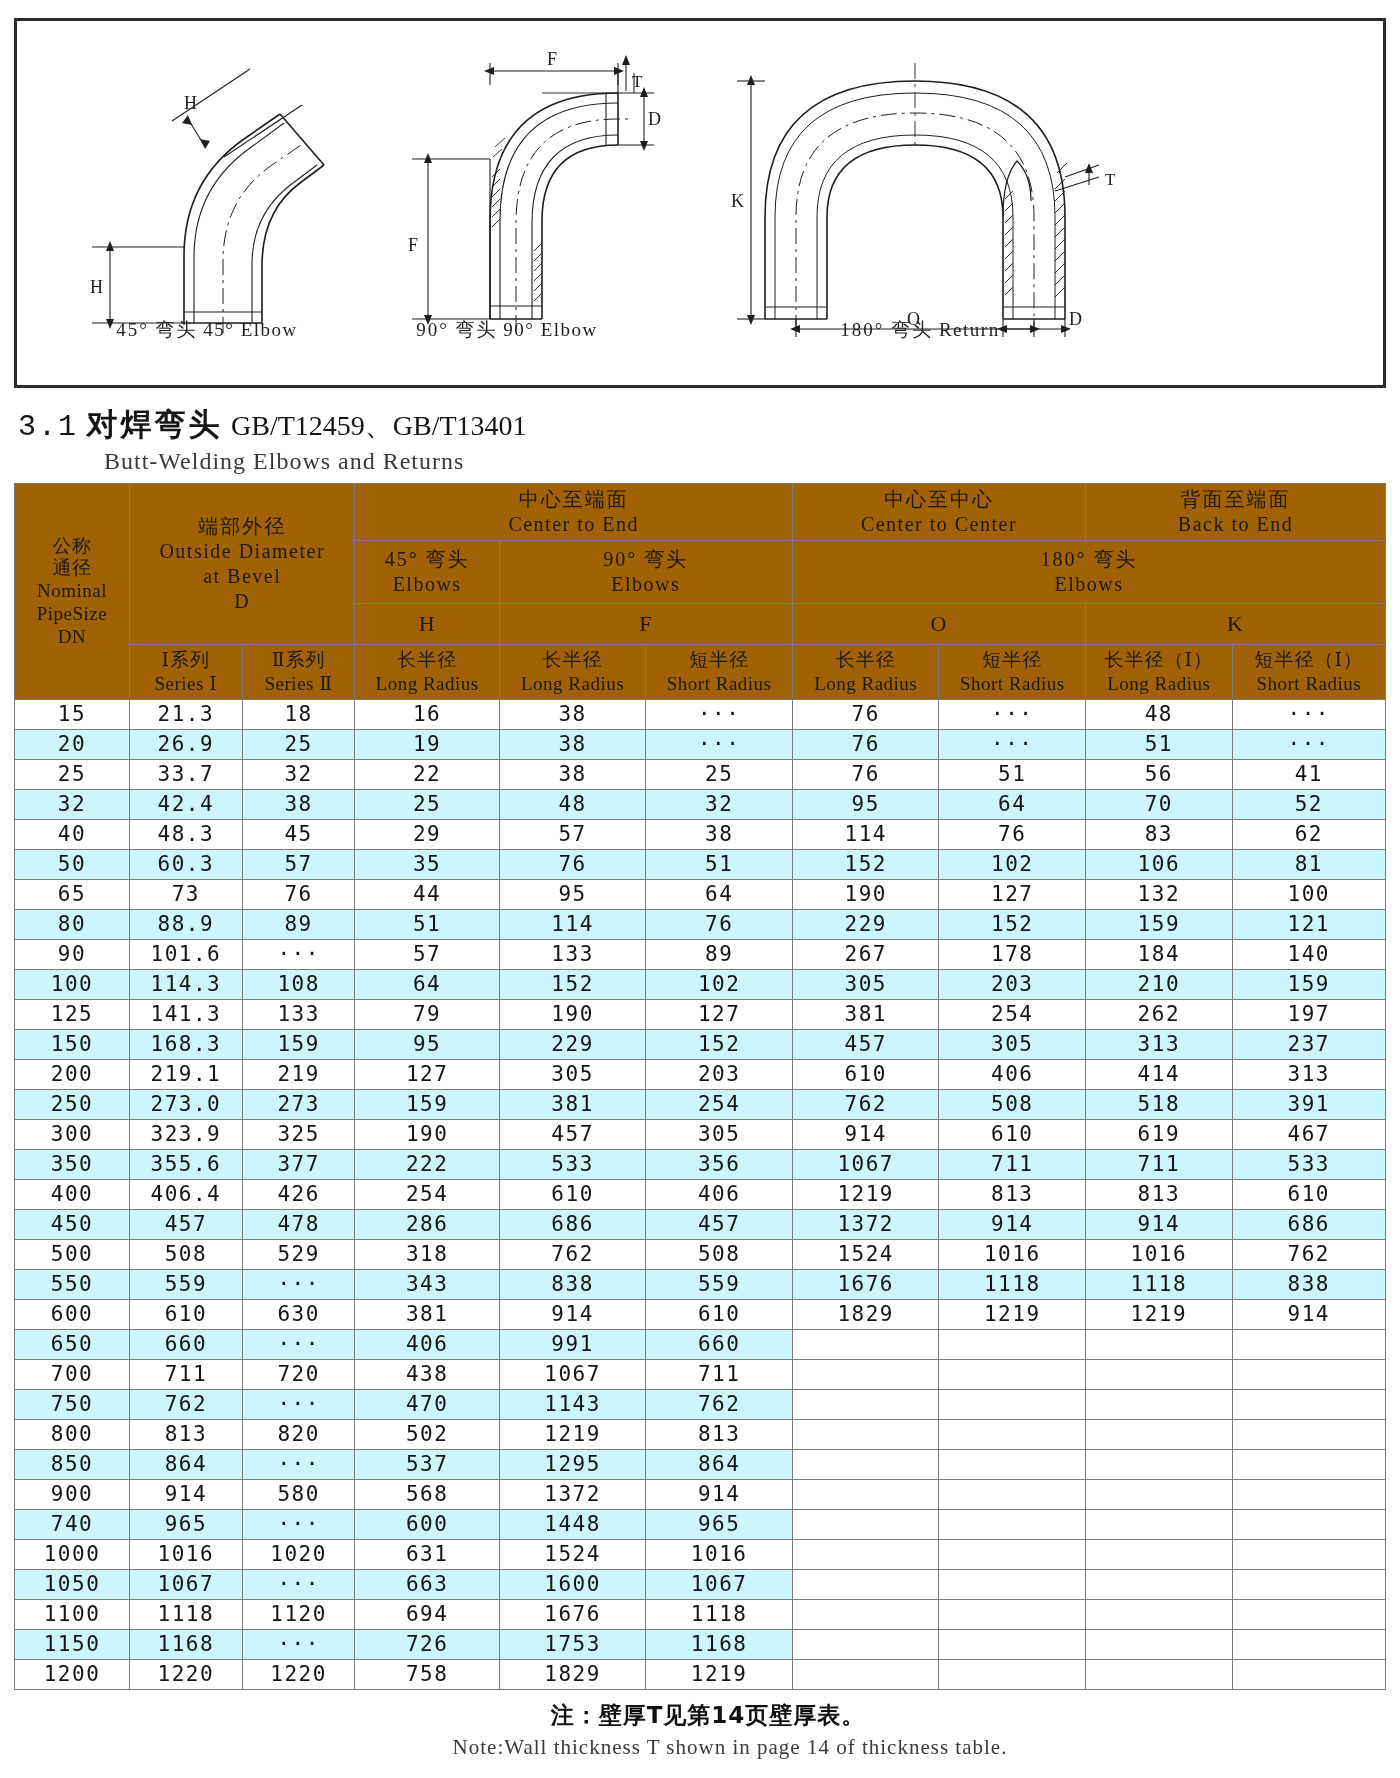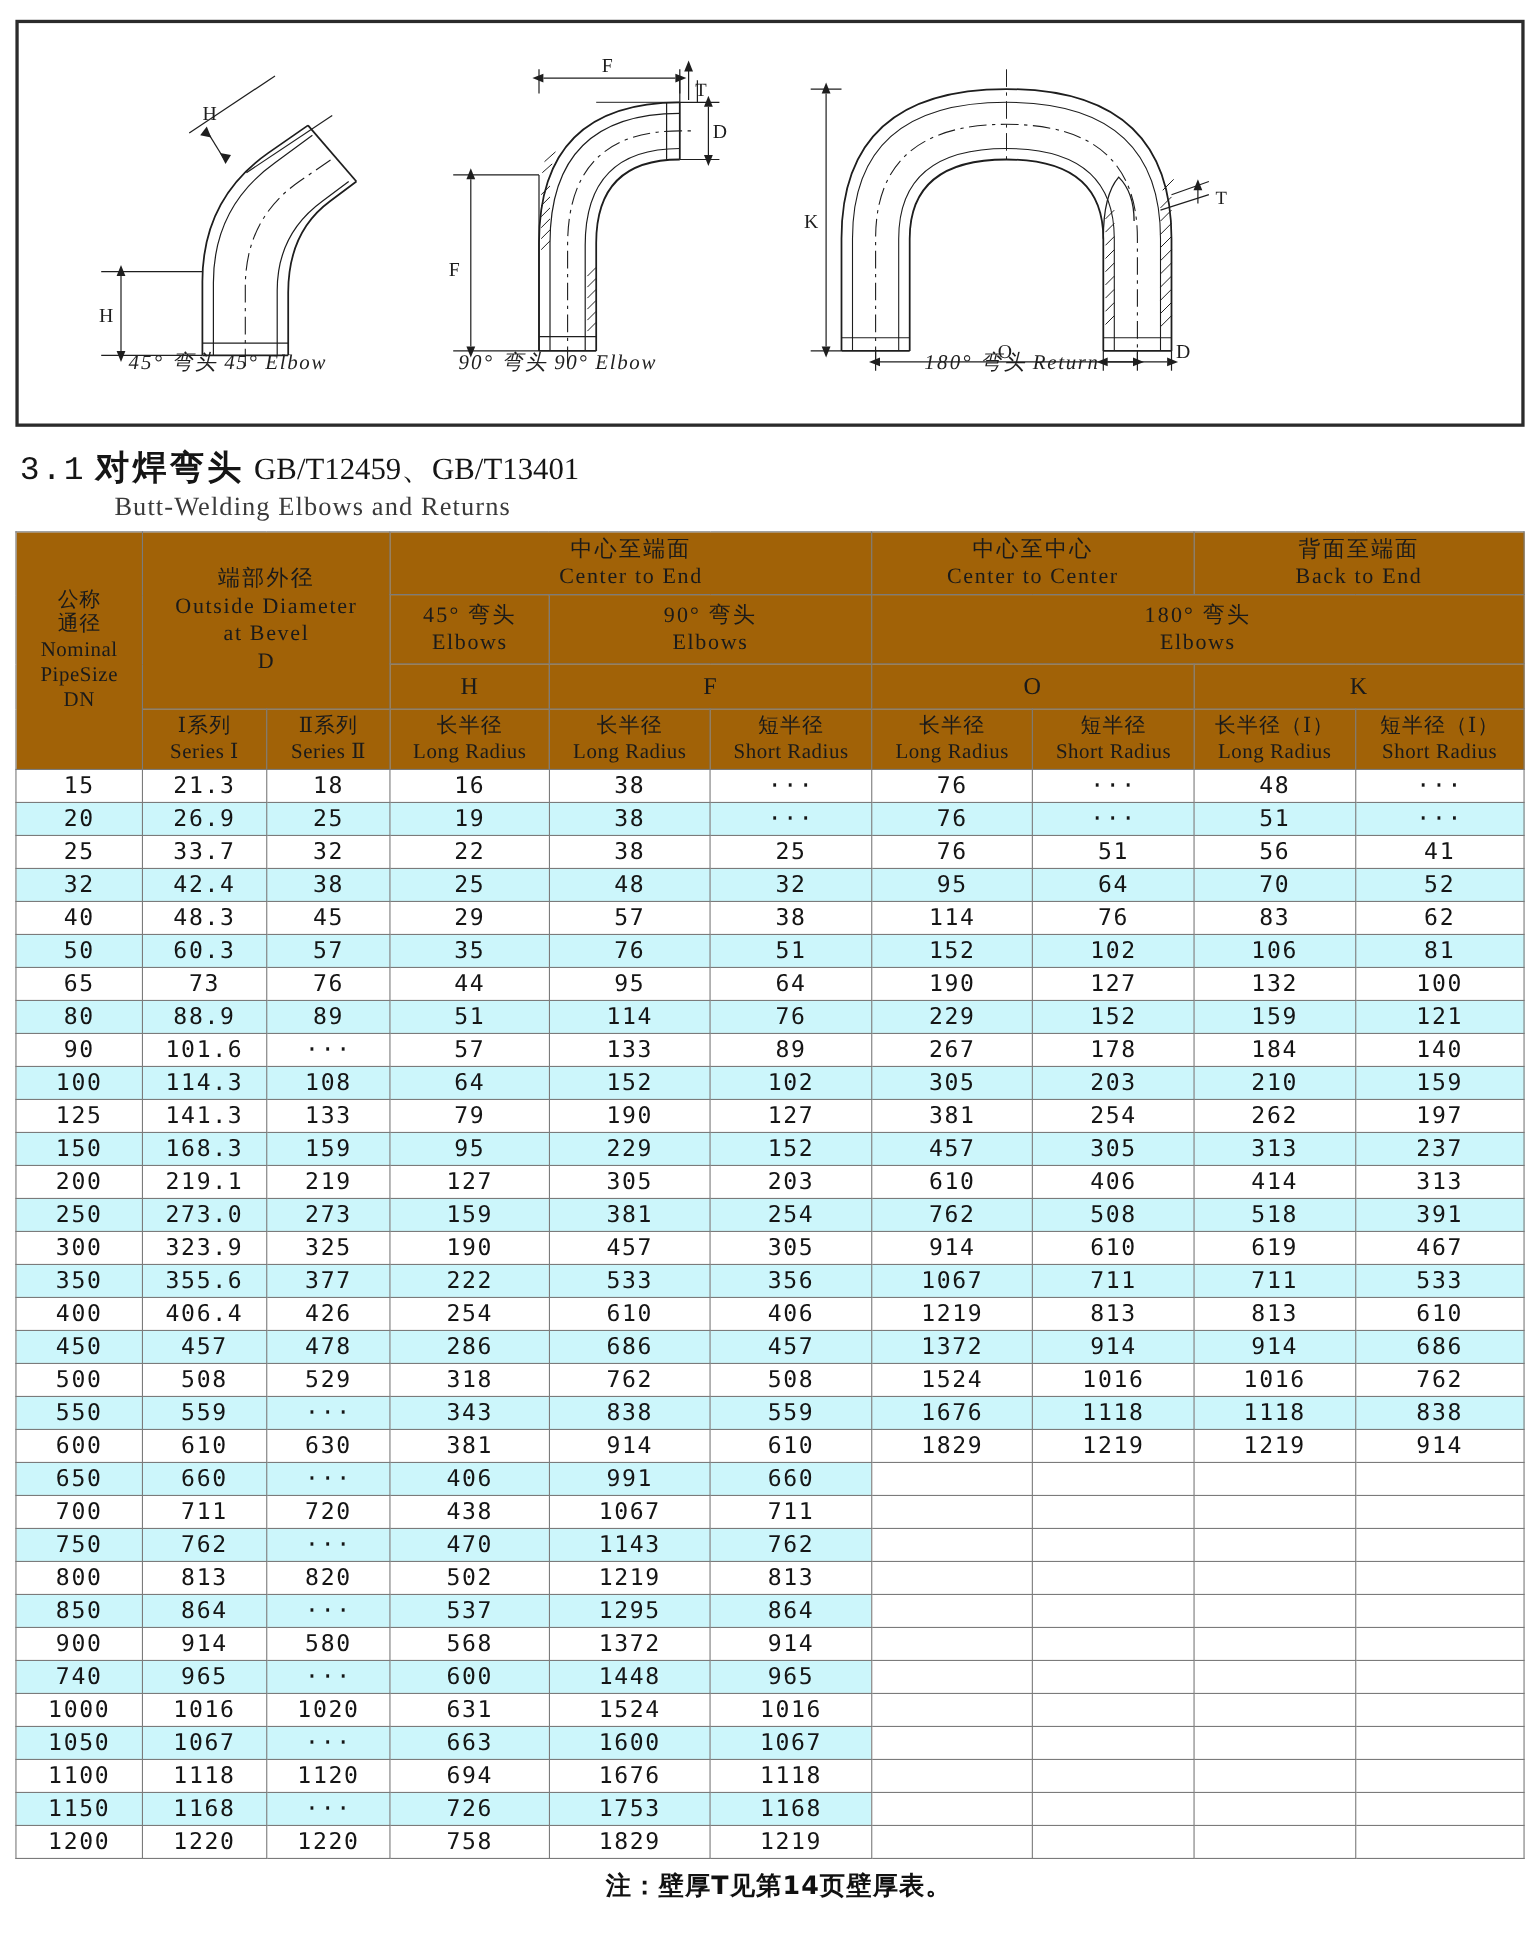--- a/index.html
+++ b/index.html
@@ -21,21 +21,20 @@
     background:#fff;
   }
   .fig-caption{
     position:absolute;
     text-align:center;
     font-size:19px;
     line-height:1.35;
     color:#1f1f1f;
     letter-spacing:1px;
     white-space:nowrap;
-    font-style:italic;
   }
   .fig-caption .cn{font-size:19px;letter-spacing:2px;}
   .fig-caption .en{font-size:19px;letter-spacing:1.5px;}
   svg{display:block;}
 
   
   .heading-block{margin:16px 0 8px 18px;}
   .heading-main{
     font-size:30px;
     letter-spacing:1px;
@@ -847,15 +846,16 @@
           <td class="blank"></td>
           <td class="blank"></td>
           <td class="blank"></td>
           <td class="blank"></td>
         </tr>
       </tbody>
   </table>
 
   <div class="note">
     <span class="cn">注：壁厚T见第14页壁厚表。</span>
+    <span class="en">Note:Wall thickness T shown in page 14 of thickness table.</span>
   </div>
 
 </div>
 
 </body></html>

